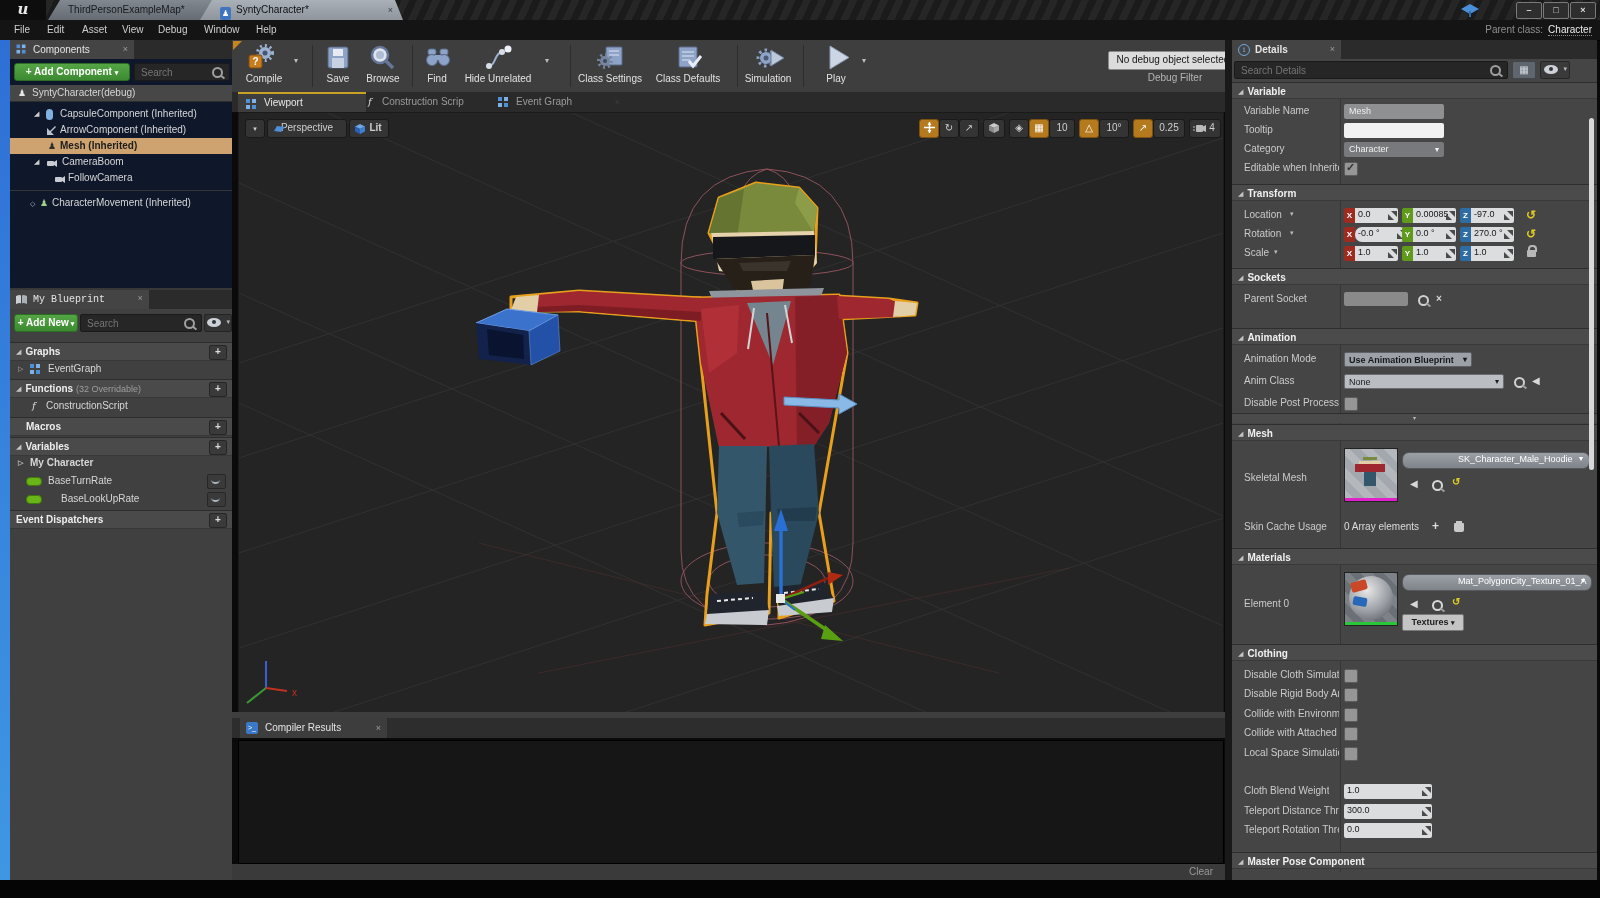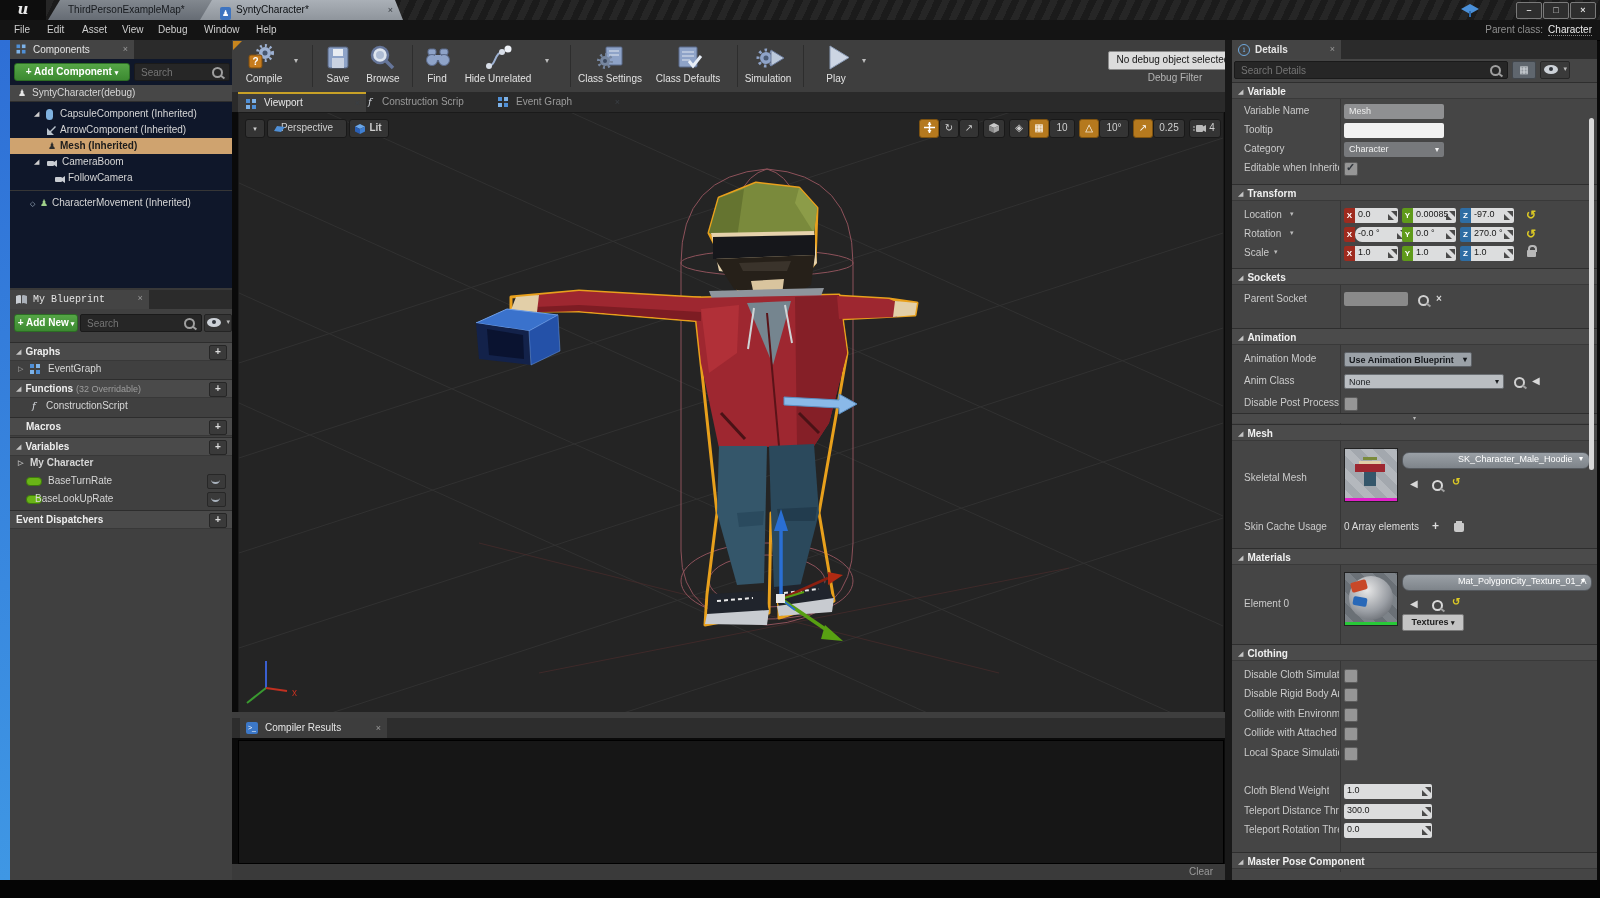--- a/index.html
+++ b/index.html
@@ -263,21 +263,21 @@
       <span style="position:absolute;left:8px;font-size:7px;color:#bbb;">▷</span>
       <span style="position:absolute;left:20px;">My Character</span>
     </div>
     <div class="treerow" style="top:183px;">
       <span class="pill" style="left:16px;top:4px;"></span>
       <span style="position:absolute;left:38px;">BaseTurnRate</span>
       <span class="ceye" style="right:6px;top:1px;"></span>
     </div>
     <div class="treerow" style="top:201px;">
       <span class="pill" style="left:16px;top:4px;"></span>
-      <span style="position:absolute;left:25px;">BaseLookUpRate</span>
+      <span style="position:absolute;left:51px;">BaseLookUpRate</span>
       <span class="ceye" style="right:6px;top:1px;"></span>
     </div>
     <div class="hdrrow" style="top:220px;">
       <span style="margin-left:6px;">Event Dispatchers</span>
       <span class="plusbtn" style="right:5px;">+</span>
     </div>
   </div>
 
   <div id="toolbar">
     <div class="abs" style="left:1px;top:1px;border-left:9px solid #c8861e;border-bottom:9px solid transparent;"></div>

